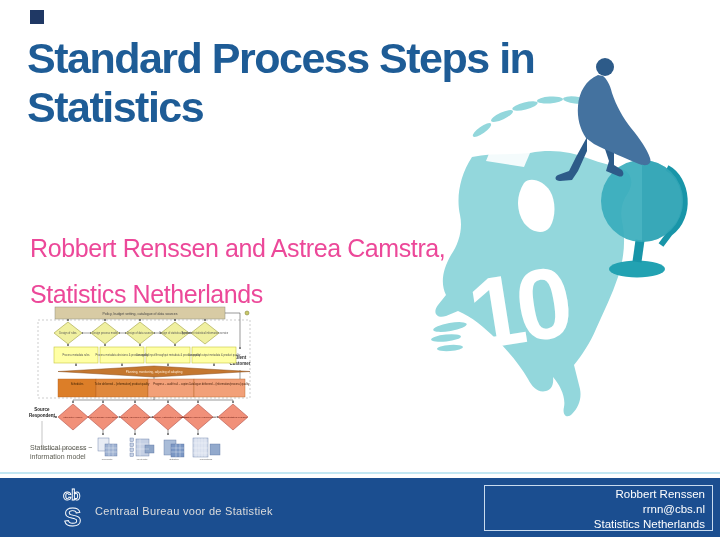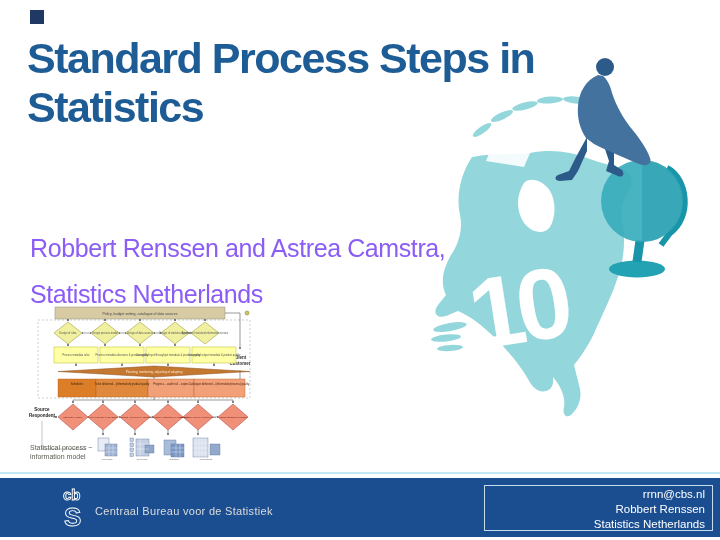--- a/index.html
+++ b/index.html
@@ -1,21 +1,21 @@
 <!DOCTYPE html>
 <html><head>
 <meta charset="utf-8">
 <style>
   html,body{margin:0;padding:0;background:#888;}
   .slide{position:relative;width:720px;height:540px;background:#fff;overflow:hidden;
          font-family:"Liberation Sans","DejaVu Sans",sans-serif;margin:0 auto;}
   .corner-square{position:absolute;left:30px;top:10px;width:14px;height:14px;background:#1F3864;}
   .title{position:absolute;left:27px;top:34px;width:520px;color:#1E5C96;font-weight:bold;
          font-size:43px;line-height:49px;letter-spacing:-1.5px;}
-  .author-line{position:absolute;left:30px;color:#8b5cf6;font-size:25px;letter-spacing:-0.4px;}
+  .author-line{position:absolute;left:30px;color:#ec4899;font-size:25px;letter-spacing:-0.4px;}
   .author-1{top:234px;} .author-2{top:280px;}
   .art{position:absolute;left:420px;top:55px;width:300px;height:420px;}
   .flowchart{position:absolute;left:28px;top:300px;width:250px;height:172px;}
   .hairline{position:absolute;left:0;top:472px;width:720px;height:2px;background:#C3E7F2;}
   .footer-bar{position:absolute;left:0;top:478px;width:720px;height:59px;background:#1B4E90;}
   .org-text{position:absolute;left:95px;top:505px;color:#DCDCDC;font-size:11px;letter-spacing:0.3px;}
   .logo{position:absolute;left:62px;top:485px;}
   .contact-box{position:absolute;left:484px;top:485px;width:229px;height:46px;border:1px solid #C9DBEF;
                box-sizing:border-box;text-align:right;padding:1px 7px 0 0;color:#fff;font-size:11.5px;line-height:15px;}
   svg text{font-family:"Liberation Sans","DejaVu Sans",sans-serif;}
@@ -287,18 +287,18 @@
   <div class="footer-bar"></div>
 
   <svg class="logo" width="30" height="46" viewBox="0 0 30 46">
     <text x="1" y="15" font-size="15" font-weight="bold" font-family="DejaVu Sans Mono, monospace" fill="none" stroke="#FFFFFF" stroke-width="0.9">cb</text>
     <text x="2" y="41" font-size="26" font-weight="bold" font-family="DejaVu Sans Mono, monospace" fill="none" stroke="#FFFFFF" stroke-width="0.9">S</text>
   </svg>
 
   <div class="org-text">Centraal Bureau voor de Statistiek</div>
 
   <div class="contact-box">
+    <div>Robbert Renssen</div>
     <div>rrnn@cbs.nl</div>
-    <div>Robbert Renssen</div>
     <div>Statistics Netherlands</div>
   </div>
 
 </div>
 
 </body></html>

